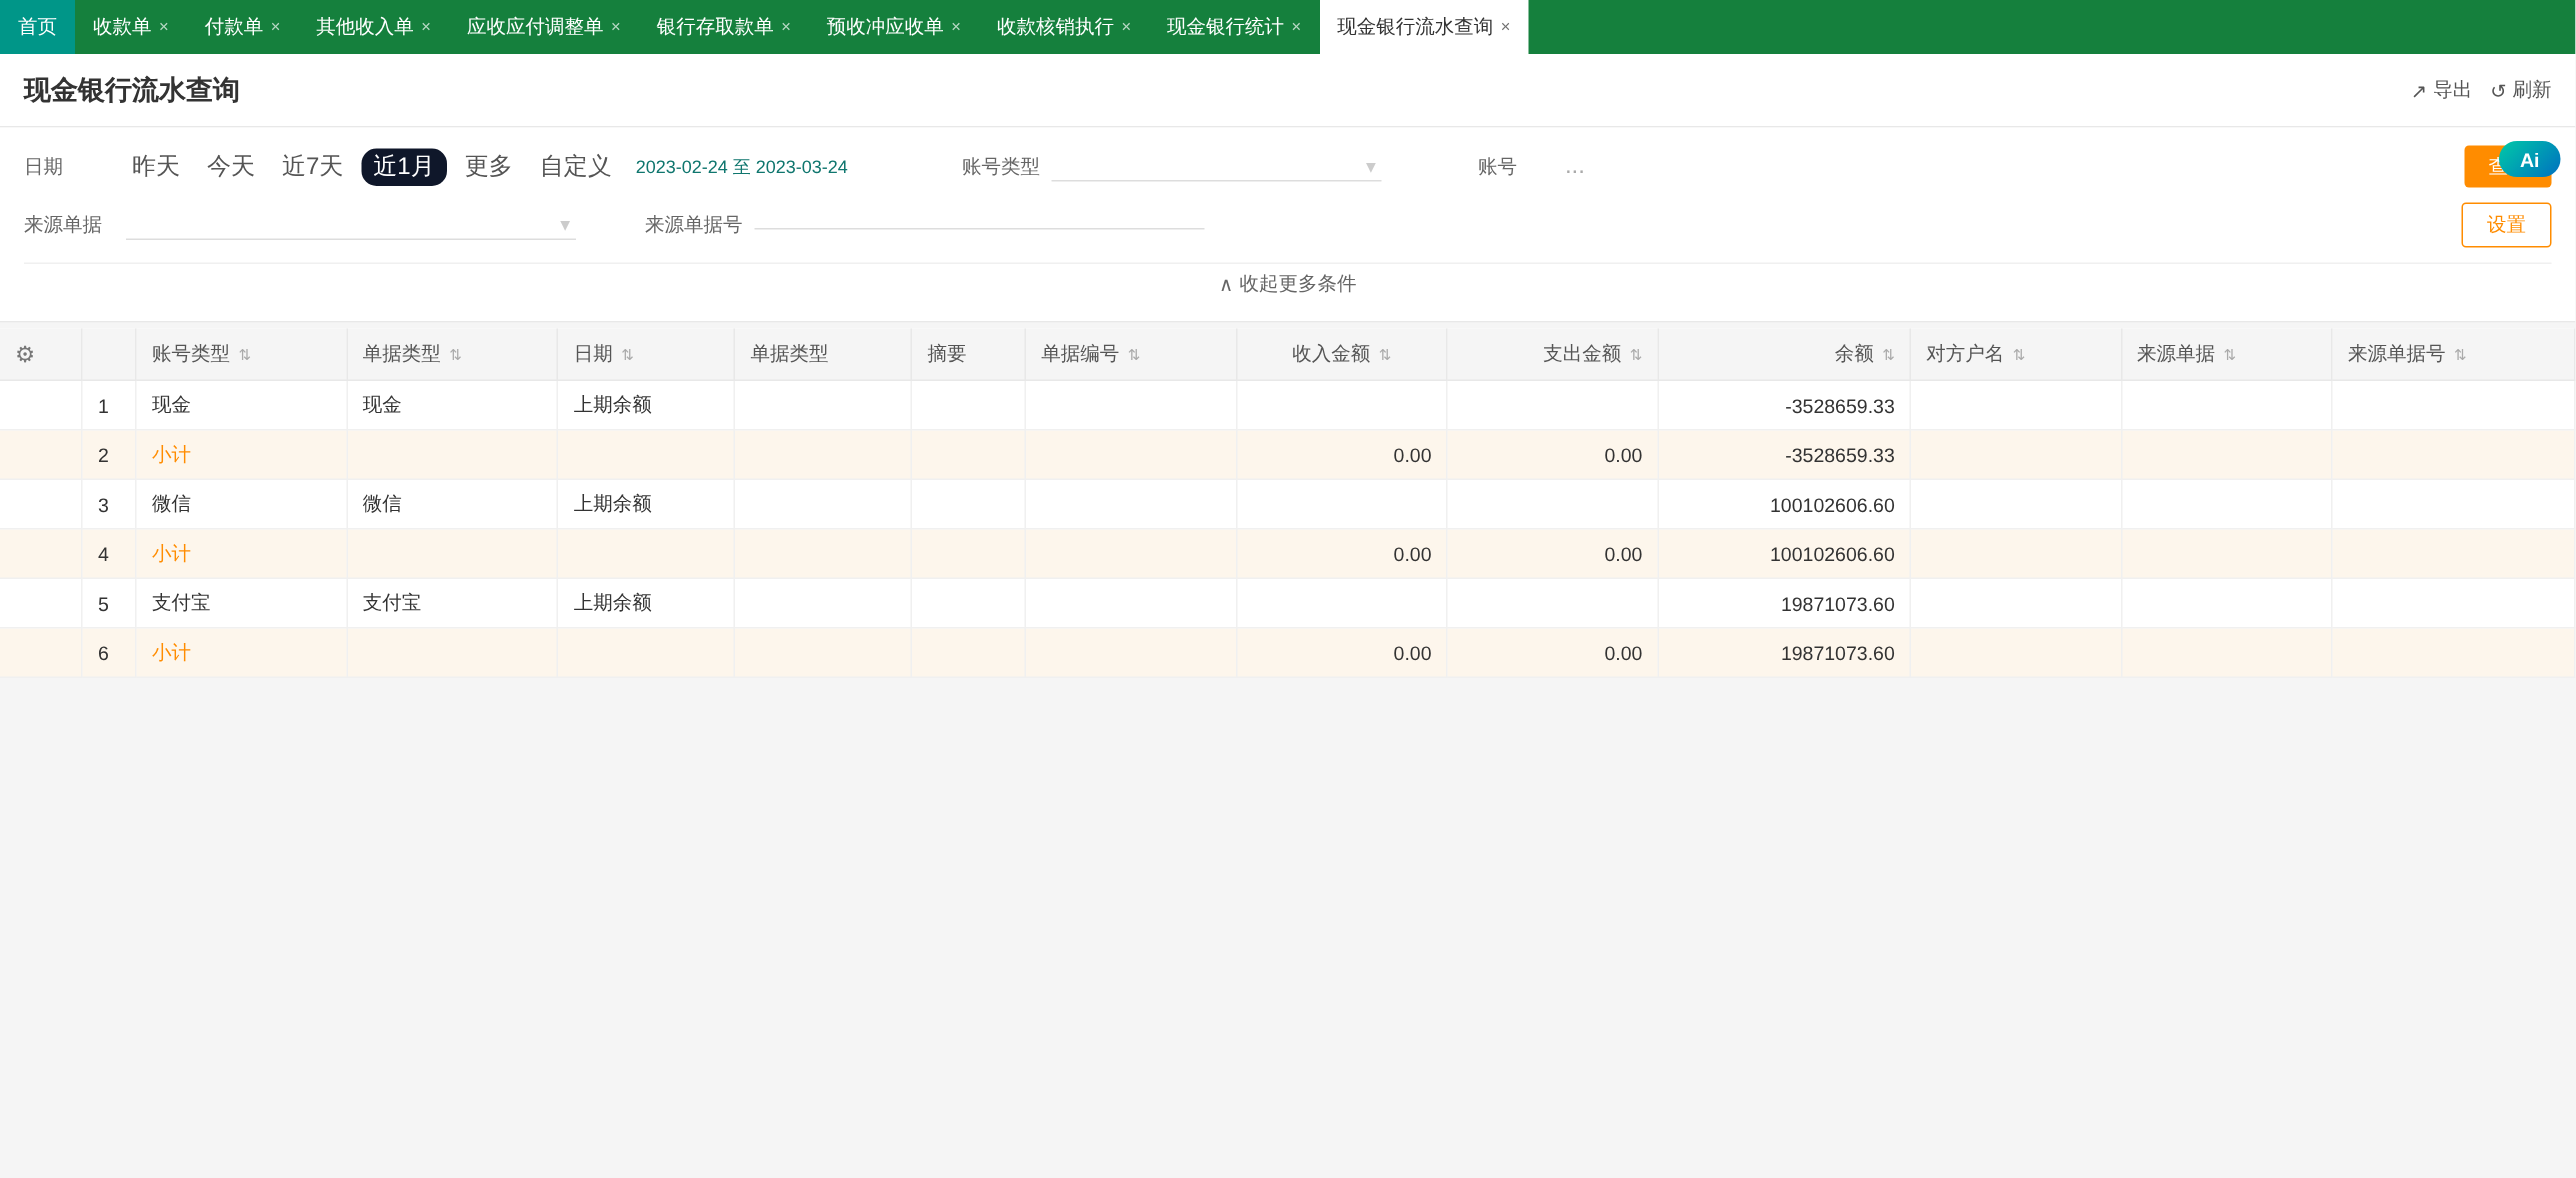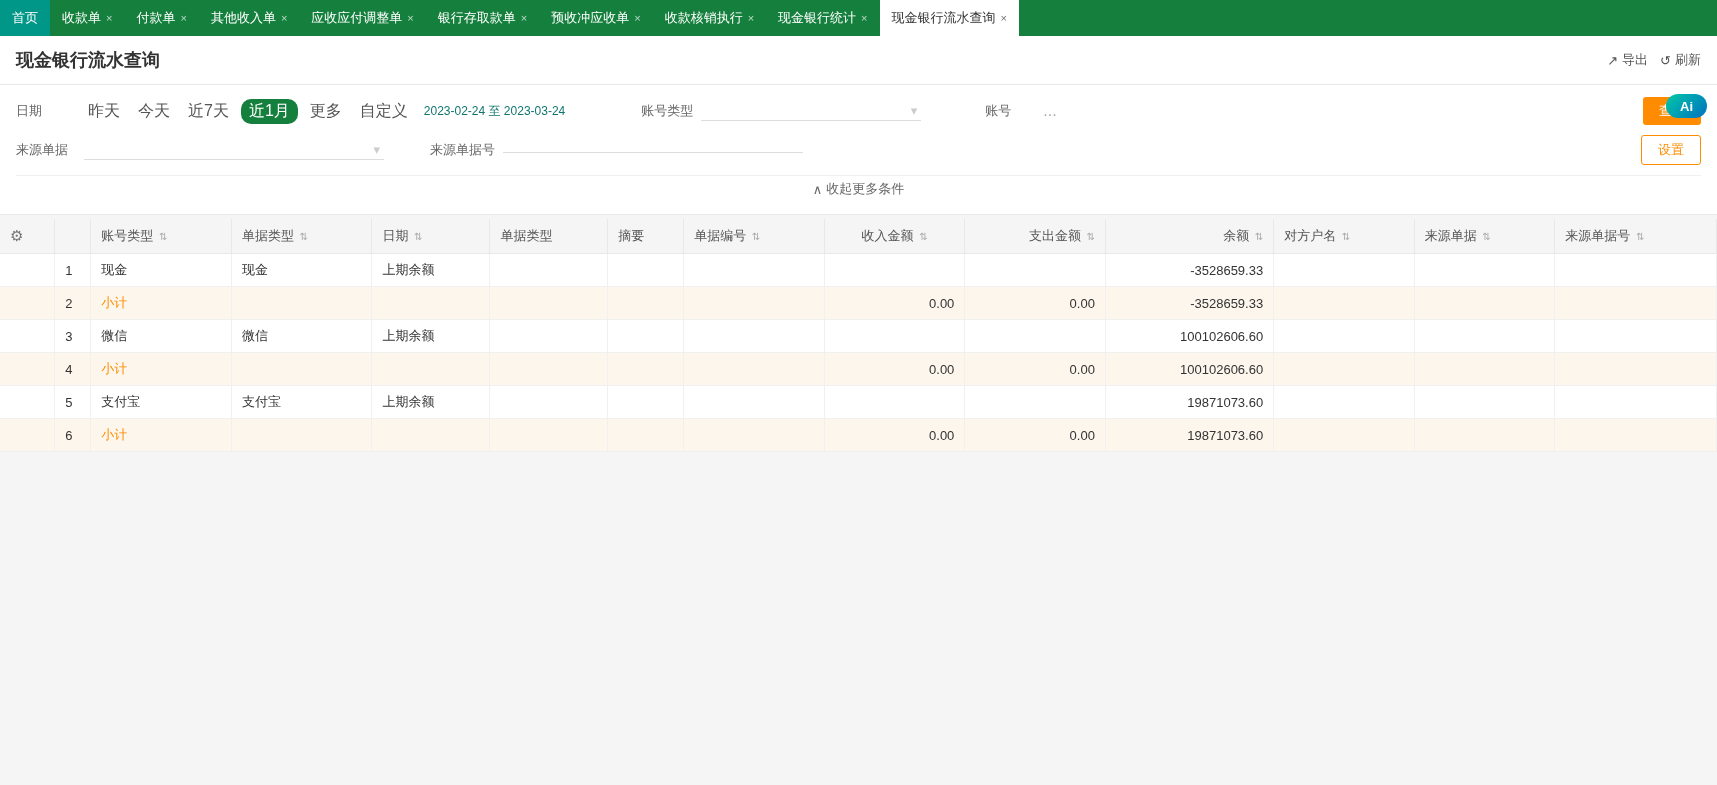--- a/index.html
+++ b/index.html
@@ -105,21 +105,21 @@
       gap: 6px;
     }
     .date-btn {
       padding: 2px 6px;
       border-radius: 3px;
       cursor: pointer;
       font-size: 16px;
       color: #555;
     }
     .date-btn.active {
-      background: #15803d;
+      background: #0f172a;
       color: #fff;
       border-radius: 10px;
       padding: 2px 8px;
     }
     .date-range {
       color: #0f766e;
       font-size: 12px;
       margin-left: 4px;
     }
     .filter-select {

